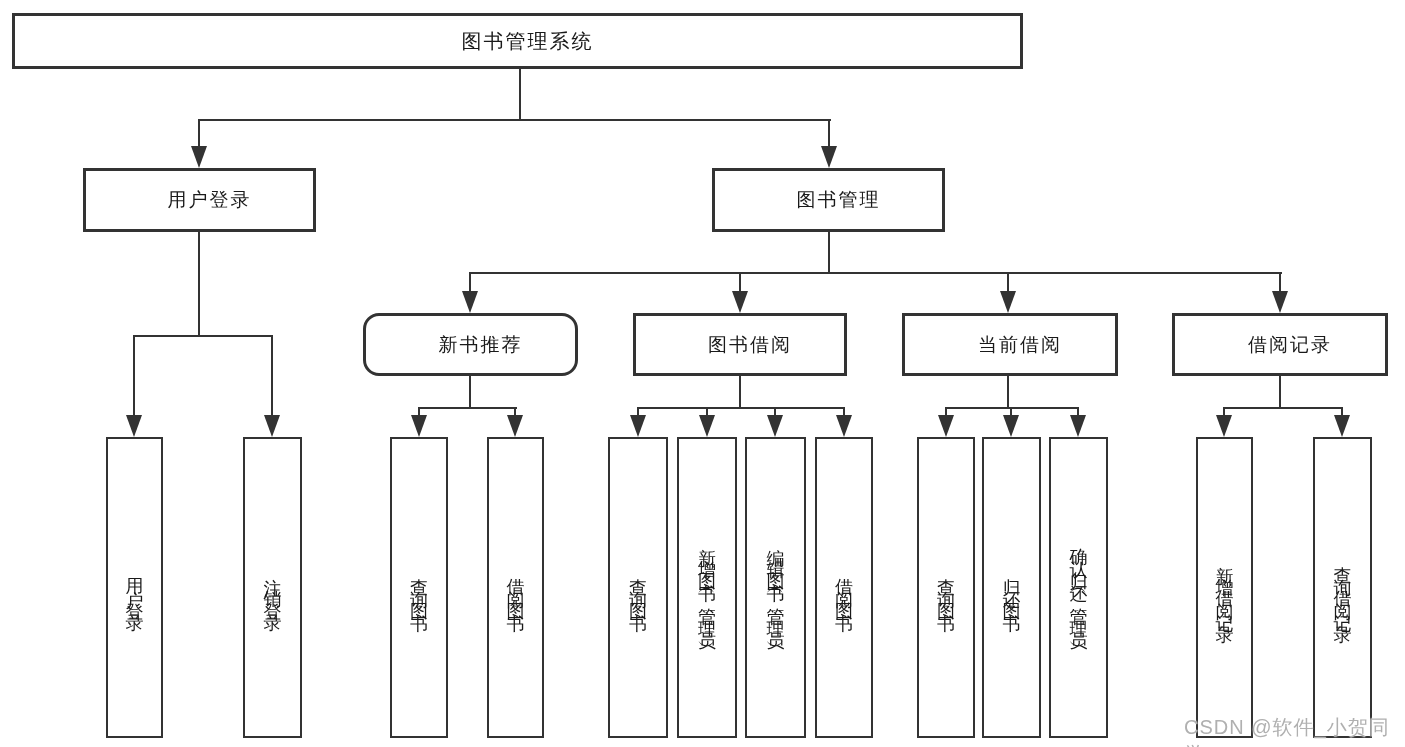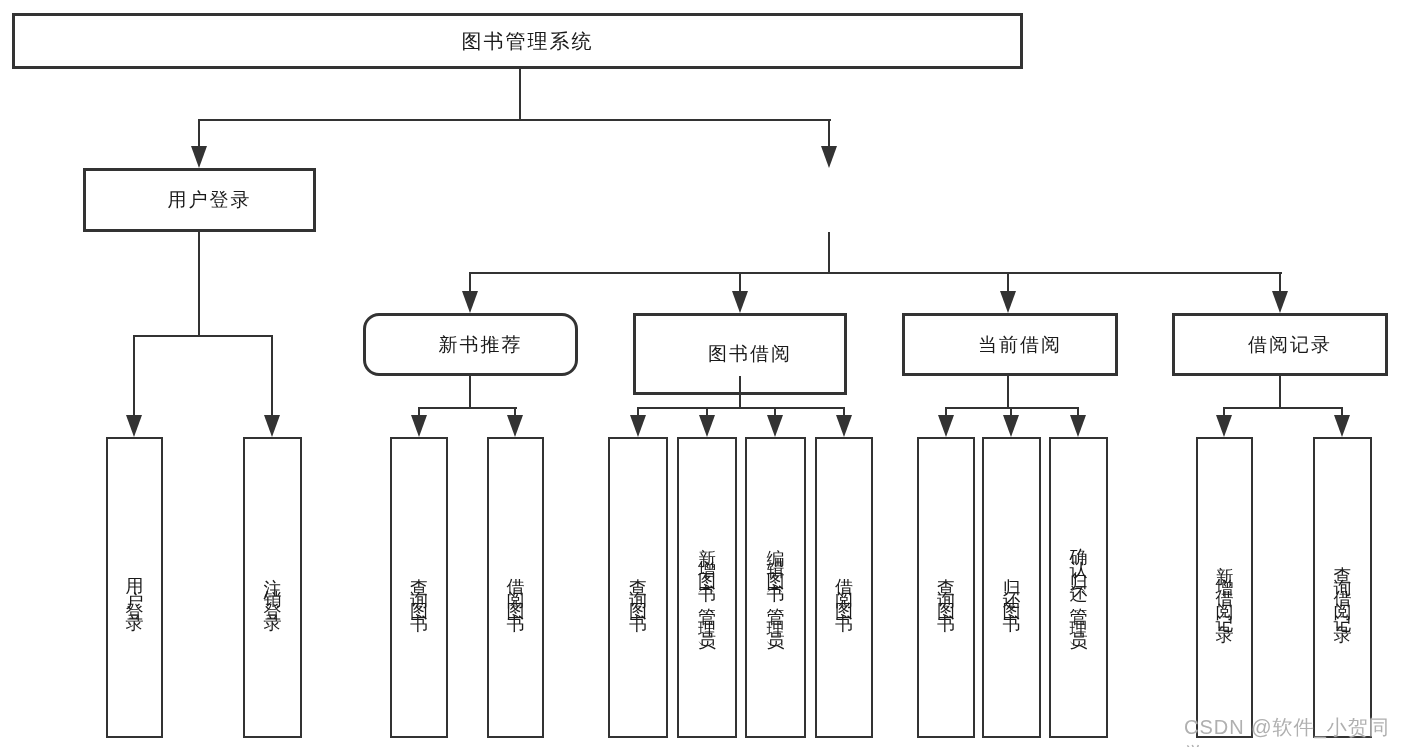--- a/index.html
+++ b/index.html
@@ -49,41 +49,42 @@
   <div class="node" style="left:12px; top:13px; width:1011px; height:56px;">图书管理系统</div>
 
   <div class="vline" style="left:519px; top:69px;  height:52px;"></div>
   <div class="hline" style="left:198px; top:119px; width:633px;"></div>
   <div class="vline" style="left:198px; top:119px; height:29px;"></div>
   <div class="arrow" style="left:191px; top:146px;"></div>
   <div class="vline" style="left:828px; top:119px; height:29px;"></div>
   <div class="arrow" style="left:821px; top:146px;"></div>
 
   <div class="node" style="left:83px; top:168px; width:233px; height:64px; font-size:19px;">用户登录</div>
+  <div class="node" style="left:712px; top:168px; width:233px; height:64px; font-size:19px;">图书管理</div>
 
   <div class="vline" style="left:198px; top:232px; height:103px;"></div>
   <div class="hline" style="left:133px; top:335px; width:140px;"></div>
   <div class="vline" style="left:133px; top:335px; height:80px;"></div>
   <div class="arrow" style="left:126px; top:415px;"></div>
   <div class="vline" style="left:271px; top:335px; height:80px;"></div>
   <div class="arrow" style="left:264px; top:415px;"></div>
 
   <div class="vline" style="left:828px; top:232px; height:40px;"></div>
   <div class="hline" style="left:469px; top:272px; width:813px;"></div>
   <div class="vline" style="left:469px;  top:272px; height:21px;"></div>
   <div class="arrow" style="left:462px;  top:291px;"></div>
   <div class="vline" style="left:739px;  top:272px; height:21px;"></div>
   <div class="arrow" style="left:732px;  top:291px;"></div>
   <div class="vline" style="left:1007px; top:272px; height:21px;"></div>
   <div class="arrow" style="left:1000px; top:291px;"></div>
   <div class="vline" style="left:1279px; top:272px; height:21px;"></div>
   <div class="arrow" style="left:1272px; top:291px;"></div>
 
   <div class="node" style="left:363px;  top:313px; width:215px; height:63px; font-size:19px;border-radius:16px;">新书推荐</div>
-  <div class="node" style="left:633px;  top:313px; width:214px; height:82px; font-size:19px;">图书借阅</div>
+  <div class="node" style="left:633px;  top:313px; width:214px; height:63px; font-size:19px;">图书借阅</div>
   <div class="node" style="left:902px;  top:313px; width:216px; height:63px; font-size:19px;text-align:right;">当前借阅</div>
   <div class="node" style="left:1172px; top:313px; width:216px; height:63px; font-size:19px;">借阅记录</div>
 
   <div class="vline" style="left:469px; top:376px; height:31px;"></div>
   <div class="hline" style="left:418px; top:407px; width:99px;"></div>
   <div class="vline" style="left:418px; top:407px; height:10px;"></div>
   <div class="arrow" style="left:411px; top:415px;"></div>
   <div class="vline" style="left:514px; top:407px; height:10px;"></div>
   <div class="arrow" style="left:507px; top:415px;"></div>
 

